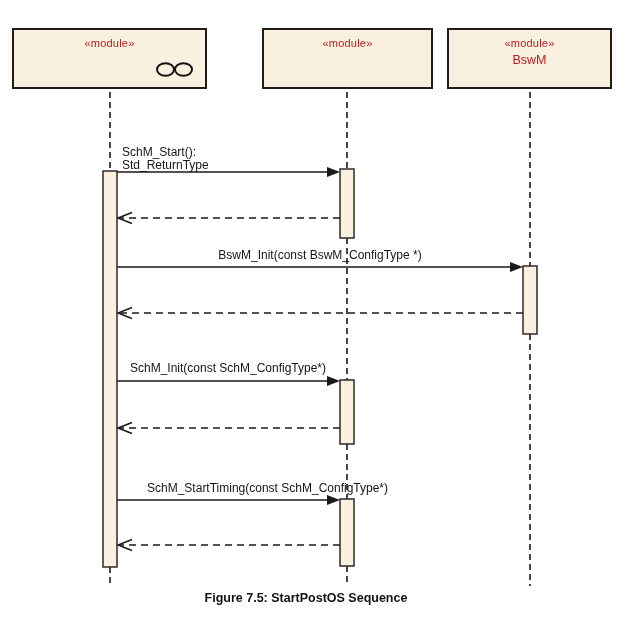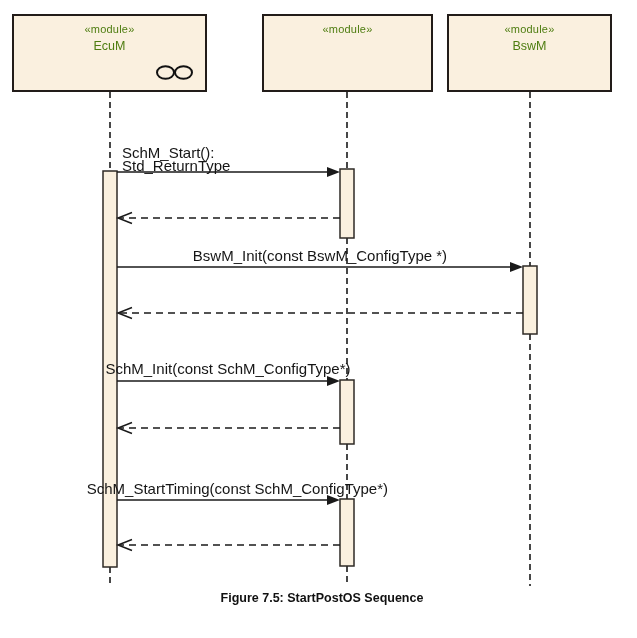--- a/index.html
+++ b/index.html
@@ -14,34 +14,34 @@
     font-family:"Liberation Sans",sans-serif;overflow:hidden;
   }
   .overlay{position:absolute;left:0;top:0;}
   .ll{stroke:var(--line);stroke-width:1.6;stroke-dasharray:6 4;}
   .bar{fill:var(--box-fill);stroke:#2E2A26;stroke-width:1.5;}
   .call{stroke:var(--line);stroke-width:1.6;}
   .head{fill:var(--line);stroke:none;}
   .ret{stroke:var(--line);stroke-width:1.5;stroke-dasharray:7 5;fill:none;}
   .rethead{stroke:var(--line);stroke-width:1.5;fill:none;}
   .module-box{
-    position:absolute;top:14px;height:78px;box-sizing:border-box;
+    position:absolute;top:28px;height:61px;box-sizing:border-box;
     background:var(--box-fill);border:2px solid var(--box-border);
-    text-align:center;color:#4d7c0f;
+    text-align:center;color:#b91c1c;
   }
   .module-box .stereo{margin-top:7px;font-size:11px;letter-spacing:.2px;}
   .module-box .mname{margin-top:4px;font-size:12.5px;}
   .glasses{position:absolute;right:10px;bottom:9px;}
   .msg-label{
-    position:absolute;font-size:15px;line-height:13px;color:#151515;
+    position:absolute;font-size:12px;line-height:13px;color:#151515;
     white-space:nowrap;
   }
   .caption{
     position:absolute;left:0;top:591px;width:612px;text-align:center;
-    font-size:12.5px;font-weight:bold;color:#111;padding-left:16px;
+    font-size:12.5px;font-weight:bold;color:#111;
   }
   .watermark{
     position:absolute;left:476px;top:600px;font-size:15px;
     color:var(--watermark);white-space:nowrap;
   }
 </style>
 </head>
 <body>
 
 <div class="stage">
@@ -77,21 +77,20 @@
     <line class="ret" x1="523" y1="313" x2="119" y2="313"></line>
     <polyline class="rethead" points="132,307.5 118,313 132,318.5"></polyline>
     <line class="ret" x1="340" y1="428" x2="119" y2="428"></line>
     <polyline class="rethead" points="132,422.5 118,428 132,433.5"></polyline>
     <line class="ret" x1="340" y1="545" x2="119" y2="545"></line>
     <polyline class="rethead" points="132,539.5 118,545 132,550.5"></polyline>
   </svg>
 
   <div class="module-box" style="left:12px;width:195px">
     <div class="stereo">«module»</div>
-    <div class="mname">EcuM</div>
     <svg class="glasses" width="40" height="17" viewBox="0 0 40 17">
       <ellipse cx="10.5" cy="8.5" rx="8.5" ry="6.3" fill="none" stroke="#111" stroke-width="2"></ellipse>
       <ellipse cx="28.5" cy="8.5" rx="8.5" ry="6.3" fill="none" stroke="#111" stroke-width="2"></ellipse>
     </svg>
   </div>
   <div class="module-box" style="left:262px;width:171px">
     <div class="stereo">«module»</div>
   </div>
   <div class="module-box" style="left:447px;width:165px">
     <div class="stereo">«module»</div>

